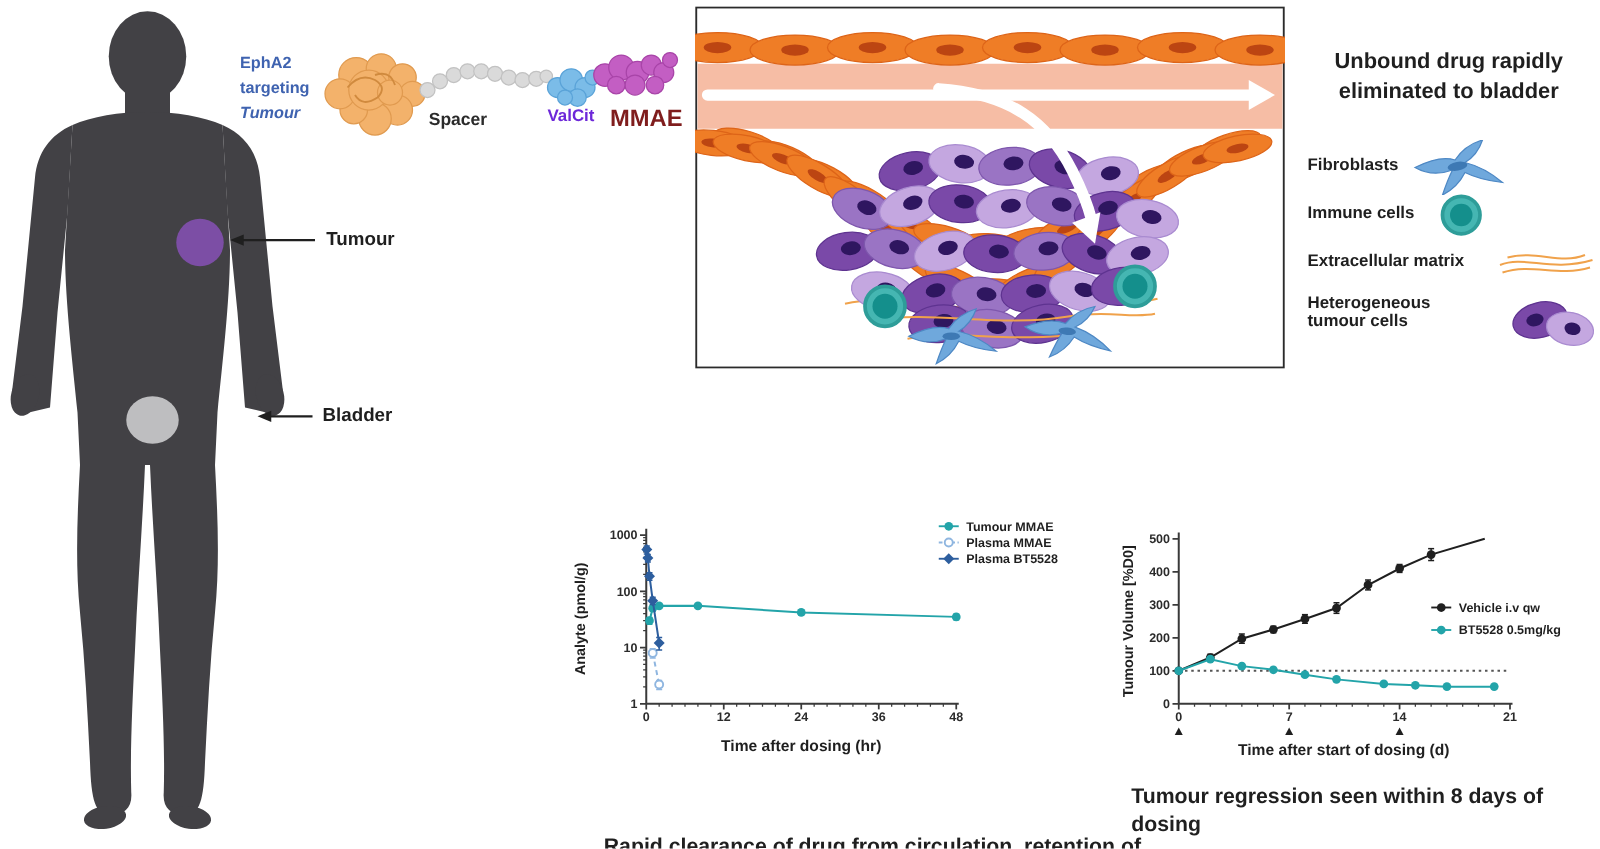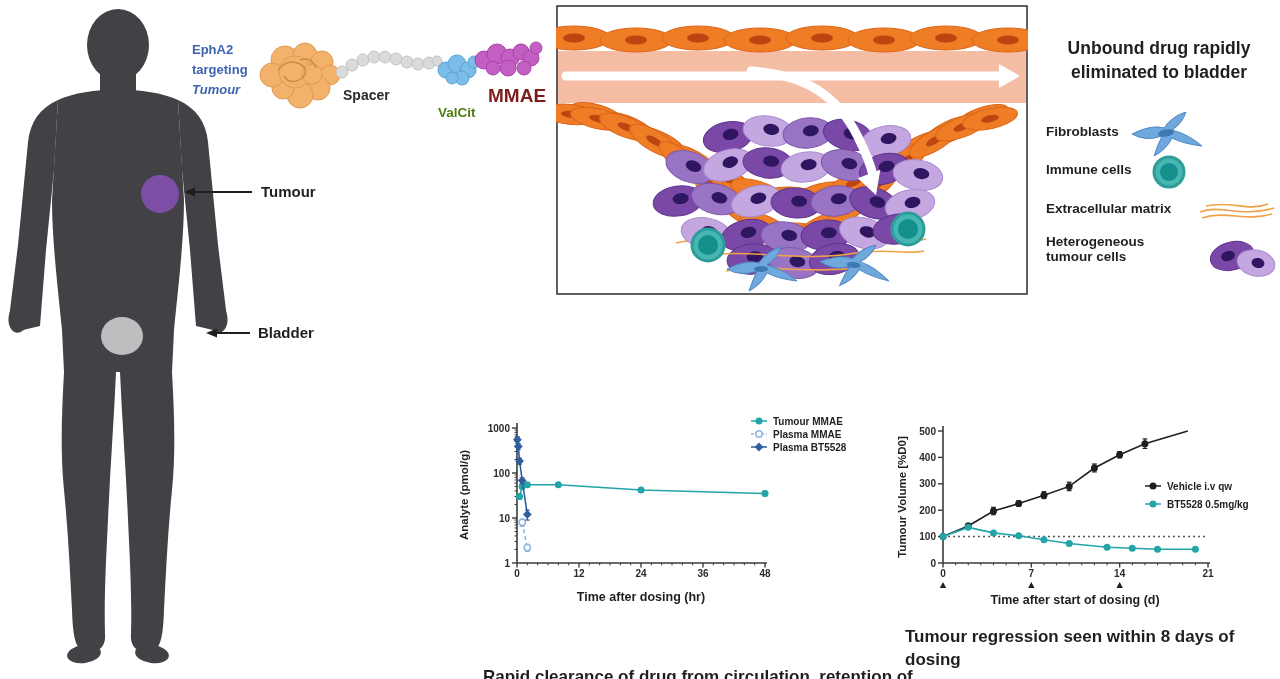--- a/index.html
+++ b/index.html
@@ -3,21 +3,21 @@
 <meta charset="utf-8">
 <style>
   html,body{margin:0;padding:0;background:#ffffff;}
   .canvas{position:relative;width:1280px;height:679px;background:#ffffff;overflow:hidden;
           font-family:"Liberation Sans", sans-serif;color:#1f1f1f;}
   .abs{position:absolute;}
   .lbl{font-weight:700;color:#1f1f1f;}
   #eph-label{left:192px;top:40px;width:80px;font-size:13px;font-weight:700;color:#3f63b0;line-height:20px;}
   #eph-label .it{font-style:italic;}
   #spacer-label{left:343px;top:87px;font-size:14px;color:#2b2b2b;}
-  #valcit-label{left:438px;top:85px;font-size:13.5px;color:#4d7c0f;margin-top:20px;}
+  #valcit-label{left:438px;top:85px;font-size:13.5px;color:#6d28d9;}
   #mmae-label{left:488px;top:85px;font-size:19px;color:#7f1d1d;}
   #tumour-label{left:261px;top:183px;font-size:15px;}
   #bladder-label{left:258px;top:324px;font-size:15px;}
   #tme-panel{left:556px;top:5px;width:472px;height:290px;}
   #tme-caption{left:560px;top:306px;width:440px;font-size:17px;font-weight:600;line-height:23px;}
   #right-heading{left:1040px;top:36px;width:238px;text-align:center;font-size:17.5px;font-weight:700;line-height:24px;}
   .leg-label{font-size:13.5px;font-weight:700;color:#1f1f1f;}
   #pk-caption{left:483px;top:623px;width:430px;font-size:17px;font-weight:700;line-height:23px;margin-top:42px;}
   #eff-caption{left:905px;top:625px;width:370px;font-size:17px;font-weight:600;line-height:23px;}
   svg text{font-family:"Liberation Sans", sans-serif;}

